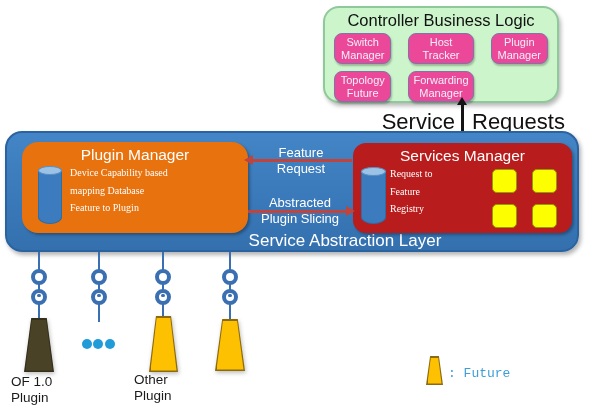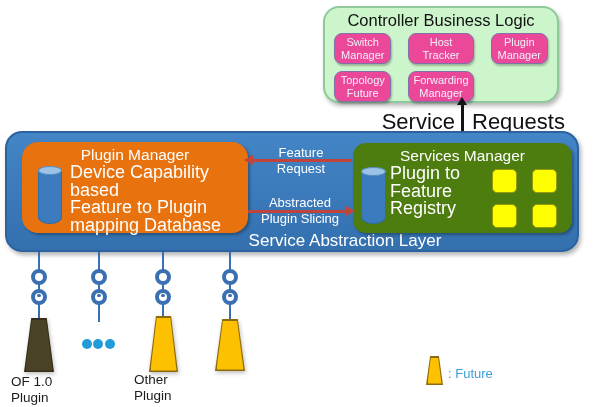--- a/index.html
+++ b/index.html
@@ -26,24 +26,24 @@
   .varrow-down { left: 457px; top: 135px; border-left: 5.5px solid transparent; border-right: 5.5px solid transparent; border-top: 8px solid #141414; }
 
   
   .sal { left: 5px; top: 131px; width: 574px; height: 121px; border-radius: 17px;
     background: linear-gradient(180deg, #4385c6 0%, #3a79ba 55%, #3470ae 100%);
     border: 2px solid #2b63a1; box-shadow: 2px 3px 4px rgba(0,0,0,.3); }
   .sal-label { left: 90px; right: 0; top: 231px; text-align: center; font-size: 17px; color: #fff; }
 
   .pm-box { left: 22px; top: 142px; width: 226px; height: 91px; background: #e7720e;
     border-radius: 16px; box-shadow: 2px 2px 3px rgba(0,0,0,.3); color: #fff; }
-  .sm-box { left: 353px; top: 143px; width: 219px; height: 90px; background: #4d7c0f;
+  .sm-box { left: 353px; top: 143px; width: 219px; height: 90px; background: #b91c1c;
     border-radius: 13px; box-shadow: 2px 2px 3px rgba(0,0,0,.3); color: #fff; }
   .box-title { left: 0; right: 0; top: 4px; text-align: center; font-size: 15.5px; color: #fff; }
-  .box-lines { font-size: 18px; line-height: 17.5px; color: #fff; }
+  .box-lines { font-size: 10px; line-height: 17.5px; color: #fff; font-family: Liberation Serif, serif; }
 
   
   .cyl { width: 24px; }
   .cyl-body { position: absolute; left: 0; right: 0; top: 4px; bottom: 0; background: #3c7cbe;
     border: 1px solid #2e6da6; border-radius: 0 0 50% 50% / 0 0 7px 7px; }
   .cyl-top { position: absolute; left: 0; right: 0; top: 0; height: 9px; background: #9cc3e6;
     border: 1px solid #5a8fc5; border-radius: 50%; }
 
   .ysq { width: 25px; height: 24px; background: #fdff01; border: 1px solid #97980a; border-radius: 5px; }
 
@@ -59,21 +59,21 @@
   .ring .pin { position: absolute; left: 2px; top: 0.5px; width: 3.5px; height: 3.5px; background: #3a70b2; border-radius: 50%; }
 
   .trap-outer { filter: drop-shadow(1px 2px 2px rgba(0,0,0,.25)); }
   .trap-shape { position: absolute; inset: 0; clip-path: polygon(24% 0, 76% 0, 100% 100%, 0 100%); }
   .trap-inner { position: absolute; left: 1.5px; right: 1.5px; top: 1.5px; bottom: 1.5px;
     clip-path: polygon(24% 0, 76% 0, 100% 100%, 0 100%); }
   .plug-label { font-size: 13.5px; line-height: 16px; color: #1b1b1b; }
 
   .dot { width: 10px; height: 10px; border-radius: 50%; background: #219cd8; }
 
-  .legend-text { font-size: 13px; color: #3f9ed8; }
+  .legend-text { font-size: 13px; color: #3f9ed8; font-family: Liberation Mono, monospace; }
 </style>
 </head>
 <body>
 
 <div class="stage">
 
   <div class="abs controller">
     <div class="abs controller-title">Controller Business Logic</div>
     <div class="abs modules">
       <div class="module">Switch Manager</div>
@@ -94,33 +94,33 @@
   <div class="abs sal-label">Service Abstraction Layer</div>
 
   <div class="abs pm-box">
     <div class="abs box-title">Plugin Manager</div>
     <div class="abs cyl" style="left:16px; top:24px; height:58px;">
       <div class="cyl-body"></div>
         <div class="cyl-top"></div>
     </div>
     <div class="abs box-lines" style="left:48px; top:22px;">
       <div>Device Capability based</div>
+      <div>mapping Database</div>
       <div>Feature to Plugin</div>
-      <div>mapping Database</div>
     </div>
   </div>
 
   <div class="abs sm-box">
     <div class="abs box-title">Services Manager</div>
     <div class="abs cyl" style="left:8px; top:24px; height:57px; width:25px;">
       <div class="cyl-body"></div>
         <div class="cyl-top"></div>
     </div>
     <div class="abs box-lines" style="left:37px; top:22px;">
-      <div>Plugin to</div>
+      <div>Request to</div>
       <div>Feature</div>
       <div>Registry</div>
     </div>
     <div class="abs ysq" style="left:139px; top:26px;"></div>
     <div class="abs ysq" style="left:179px; top:26px;"></div>
     <div class="abs ysq" style="left:139px; top:61px;"></div>
     <div class="abs ysq" style="left:179px; top:61px;"></div>
   </div>
 
   <div class="abs red-line" style="left:251px; top:159px; width:101px;"></div>

